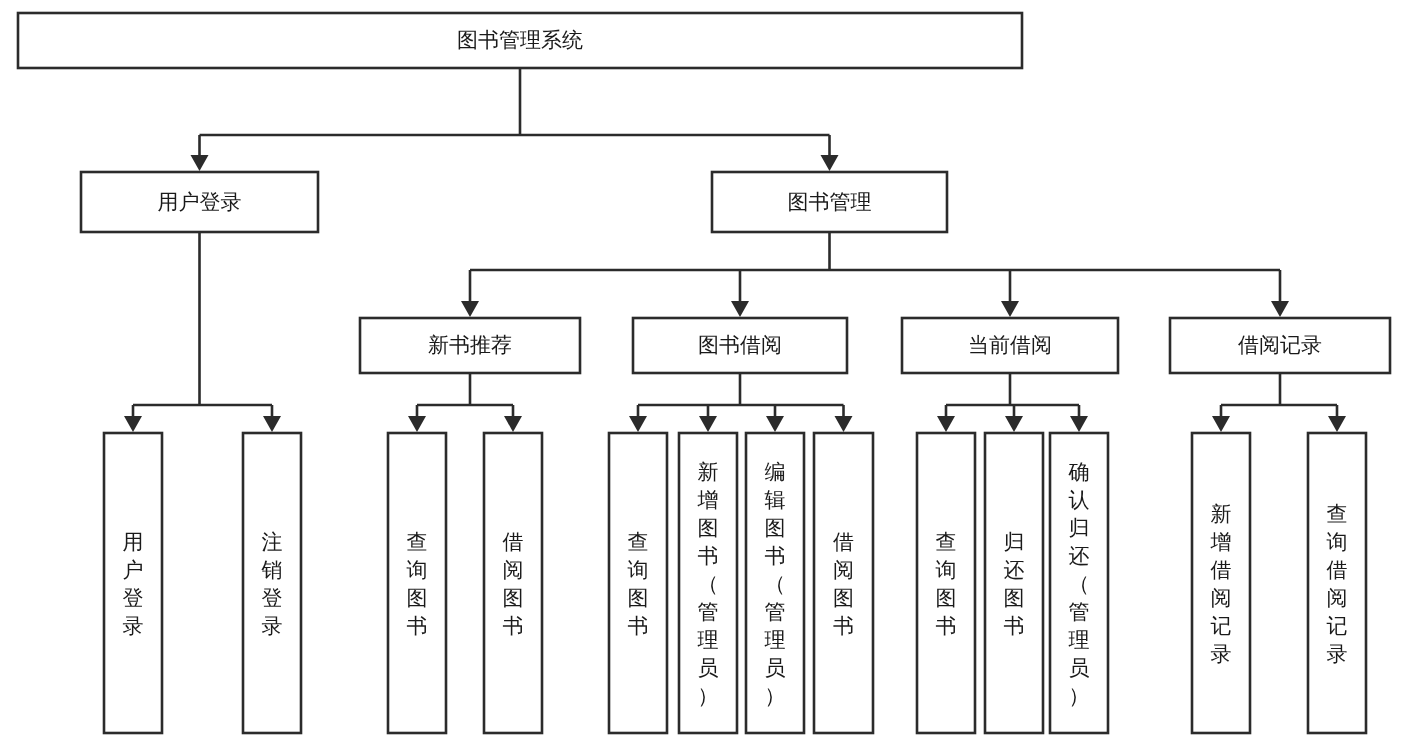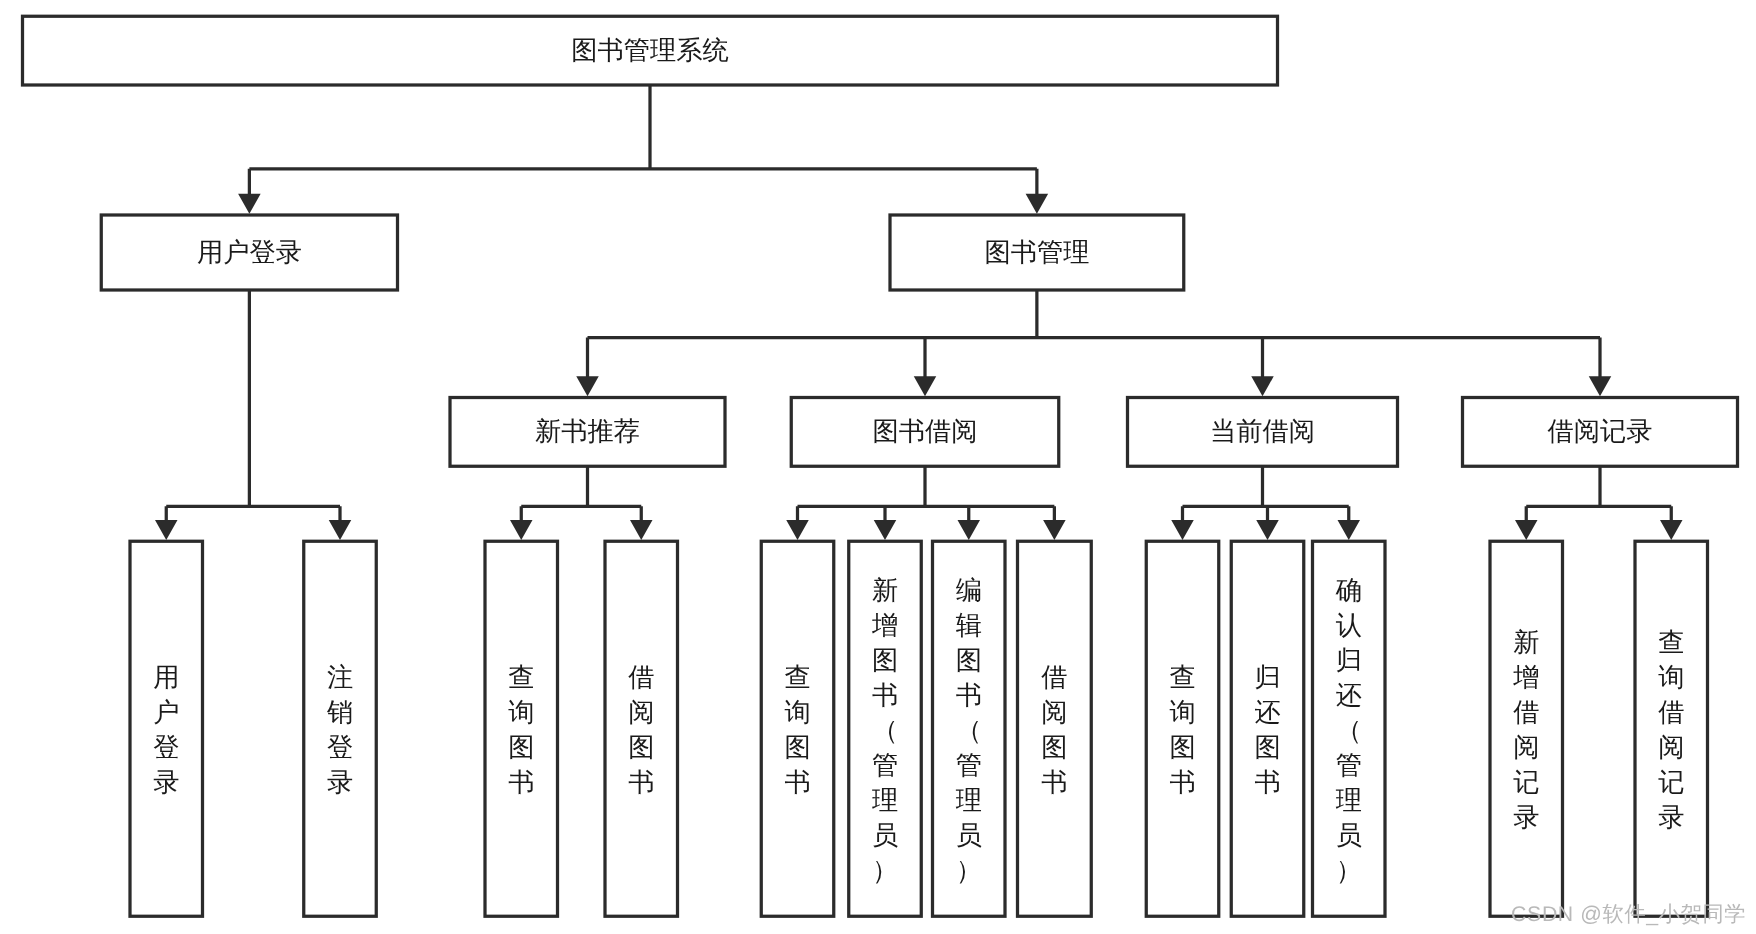--- a/index.html
+++ b/index.html
@@ -217,14 +217,13 @@
         <g>
           <rect x="1192" y="433" width="58" height="300" class="node-box"></rect>
           <text x="1221" class="node-label-v"><tspan x="1221" y="521">新</tspan><tspan x="1221" y="549">增</tspan><tspan x="1221" y="577">借</tspan><tspan x="1221" y="605">阅</tspan><tspan x="1221" y="633">记</tspan><tspan x="1221" y="661">录</tspan></text>
         </g>
         <g>
           <rect x="1308" y="433" width="58" height="300" class="node-box"></rect>
           <text x="1337" class="node-label-v"><tspan x="1337" y="521">查</tspan><tspan x="1337" y="549">询</tspan><tspan x="1337" y="577">借</tspan><tspan x="1337" y="605">阅</tspan><tspan x="1337" y="633">记</tspan><tspan x="1337" y="661">录</tspan></text>
         </g>
       </g>
   </svg>
-  <div class="watermark">CSDN @软件_小贺同学</div>
 </div>
 
 </body></html>

